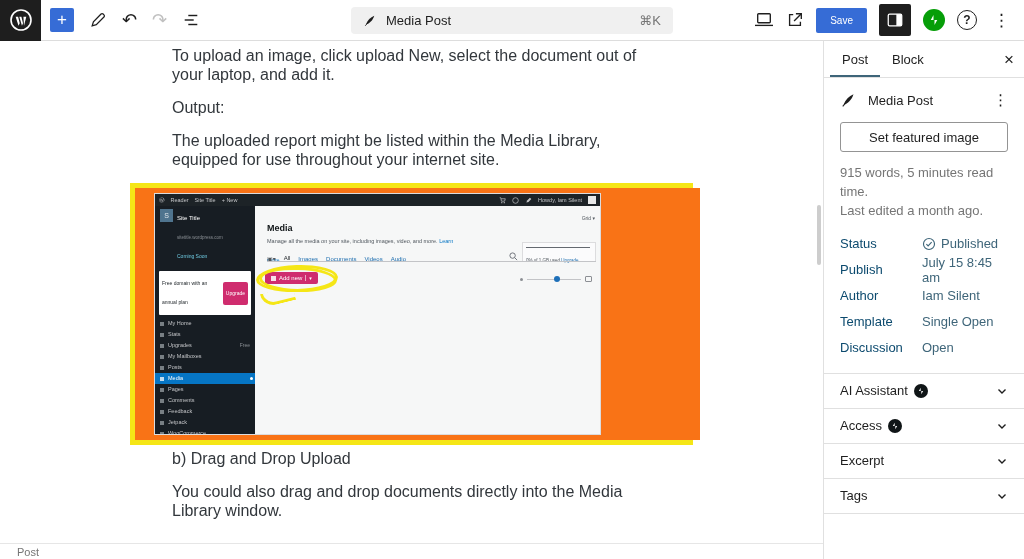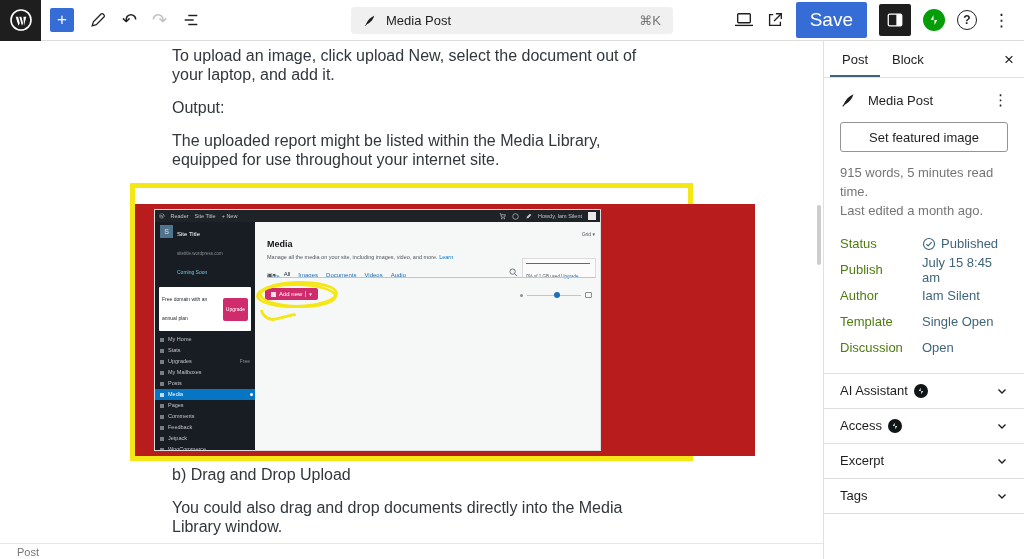--- a/index.html
+++ b/index.html
@@ -15,39 +15,39 @@
   .inserter { width:24px; height:24px; background:#366cd6; color:#fff; border:none; border-radius:2px;
               font-size:17px; line-height:22px; text-align:center; cursor:pointer; }
   .tool-ic { color:#1e1e1e; font-size:18px; line-height:18px; display:inline-flex; }
   .tool-ic.disabled { color:#c0c0c0; }
   .doc-pill { position:absolute; left:50%; top:7px; transform:translateX(-50%); width:322px; height:27px;
               background:#f0f0f0; border-radius:4px; display:flex; align-items:center; gap:8px;
               padding:0 12px; cursor:pointer; }
   .doc-pill .ttl { font-size:13px; color:#1e1e1e; }
   .doc-pill .kbd { margin-left:auto; font-size:13px; color:#757575; }
   .top-right { margin-left:auto; display:flex; align-items:center; gap:12px; padding-right:10px; }
-  .save-btn { background:#366cd6; color:#fff; border:none; border-radius:2px; font-size:19px;
+  .save-btn { background:#366cd6; color:#fff; border:none; border-radius:2px; font-size:10px;
               padding:7px 14px; cursor:pointer; }
   .side-toggle { width:32px; height:32px; background:#1e1e1e; border-radius:2px; display:flex;
                  align-items:center; justify-content:center; cursor:pointer; }
   .jp-circle { width:22px; height:22px; border-radius:50%; background:#069e08; display:flex;
                align-items:center; justify-content:center; cursor:pointer; }
   .help-circle { width:20px; height:20px; border-radius:50%; border:1.6px solid #1e1e1e; color:#1e1e1e;
                  font-size:12px; font-weight:bold; display:flex; align-items:center; justify-content:center; cursor:pointer; }
   .kebab { font-size:17px; color:#1e1e1e; cursor:pointer; padding:0 4px; }
 
   
   .split { display:flex; height:518px; }
   .canvas { flex:1 1 auto; position:relative; background:#fff; overflow:hidden; }
   .content { width:479px; margin:0 auto; padding-top:5px; font-size:16px; line-height:19px; color:#32373c; }
   .content p { margin-bottom:14px; cursor:text; }
 
   
   .img-block { width:563px; margin:13px 0 4px -42px; border:5px solid #f5e616; cursor:pointer; }
-  .shot { position:relative; width:620px; height:252px; background:#b91c1c; font-family:"Liberation Sans",sans-serif;margin-top:16px; }
+  .shot { position:relative; width:565px; height:252px; background:#f97316; font-family:"Liberation Sans",sans-serif; }
   .win { position:absolute; left:19px; top:5px; width:447px; height:242px; background:#f6f7f7;
          border:1px solid #dcdcde; }
   .abar { height:12px; background:#1d2327; color:#c3c4c7; font-size:5.5px; display:flex;
           align-items:center; gap:6px; padding:0 4px; }
   .abar .sp { flex:1; }
   .abar .avtr { width:8px; height:8px; background:#e8e8e8; }
   .winbody { display:flex; height:228px; }
   .nav { width:100px; background:#171d23; color:#c3c4c7; font-size:5.5px; overflow:hidden; }
   .sitecard { padding:3px 5px; display:flex; gap:4px; align-items:flex-start; }
   .s-avatar { width:13px; height:13px; background:#4f748e; color:#dfe6ea; font-size:7px; display:flex;
@@ -116,21 +116,21 @@
   .sb-tab.active { box-shadow:inset 0 -2px 0 #3e6579; font-weight:500; }
   .sb-close { margin-left:auto; margin-right:10px; align-self:center; font-size:17px; color:#1e1e1e; cursor:pointer; line-height:1; }
   .doc-card { display:flex; align-items:center; gap:10px; padding:13px 16px 11px; }
   .doc-card .dc-title { font-size:13px; font-weight:500; flex:1; }
   .dc-kebab { font-size:15px; color:#1e1e1e; cursor:pointer; }
   .feat-btn { display:block; width:168px; margin:2px 16px 12px; height:30px; background:#fff;
               border:1px solid #949494; border-radius:3px; font-size:13px; color:#1e1e1e; cursor:pointer; }
   .summary { margin:0 16px 10px; font-size:13px; color:#757575; line-height:1.45; }
   .fields { margin:4px 16px 0; }
   .frow { display:flex; align-items:center; height:26px; font-size:13px; }
-  .frow .flabel { width:82px; color:#4d7c0f; flex:0 0 82px; }
+  .frow .flabel { width:82px; color:#0c4a6e; flex:0 0 82px; }
   .frow .fvalue { color:#3e6579; cursor:pointer; display:inline-flex; align-items:center; gap:5px; }
   .sb-sections { margin-top:12px; border-top:1px solid #e0e0e0; }
   .sect { height:35px; display:flex; align-items:center; padding:0 16px; border-bottom:1px solid #e0e0e0;
           font-size:13px; font-weight:500; cursor:pointer; gap:6px; }
   .sect .chev { margin-left:auto; display:inline-flex; }
   .jp-badge { width:14px; height:14px; border-radius:50%; background:#101517; display:inline-flex;
               align-items:center; justify-content:center; }
 </style>
 </head>
 <body>

